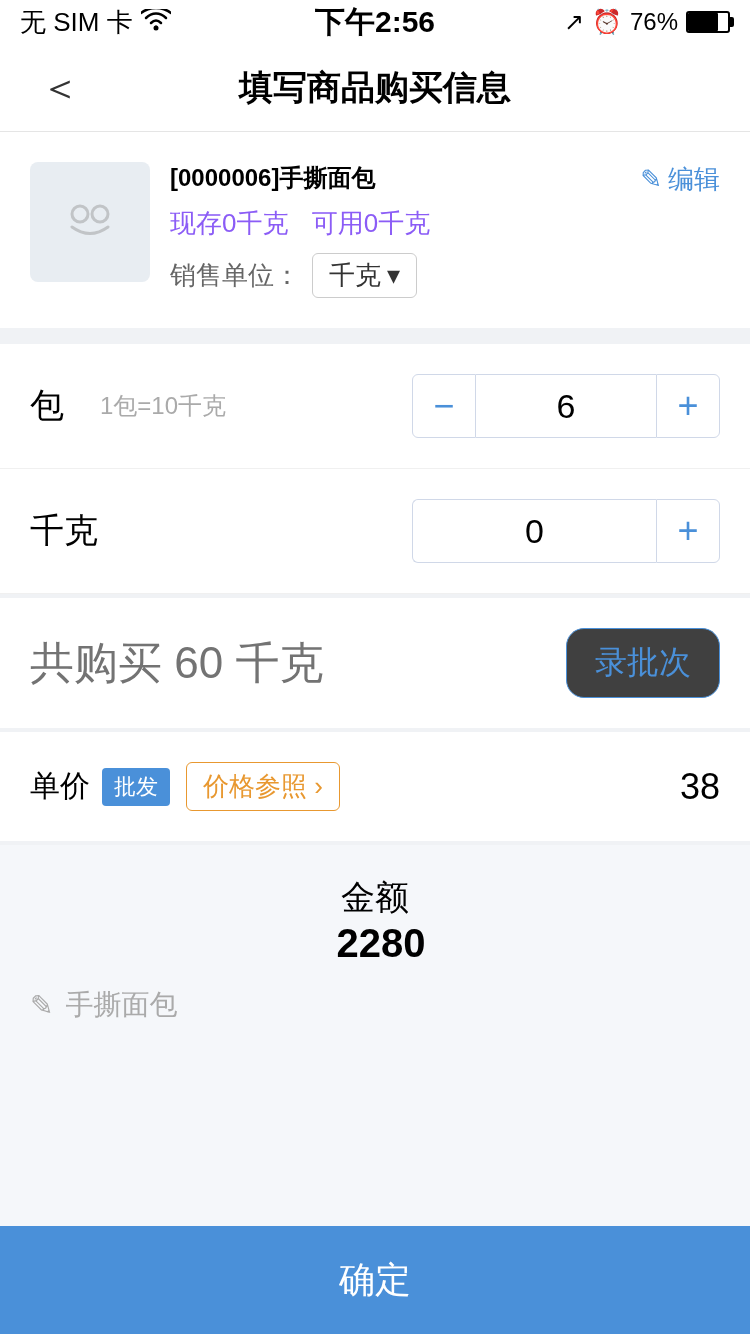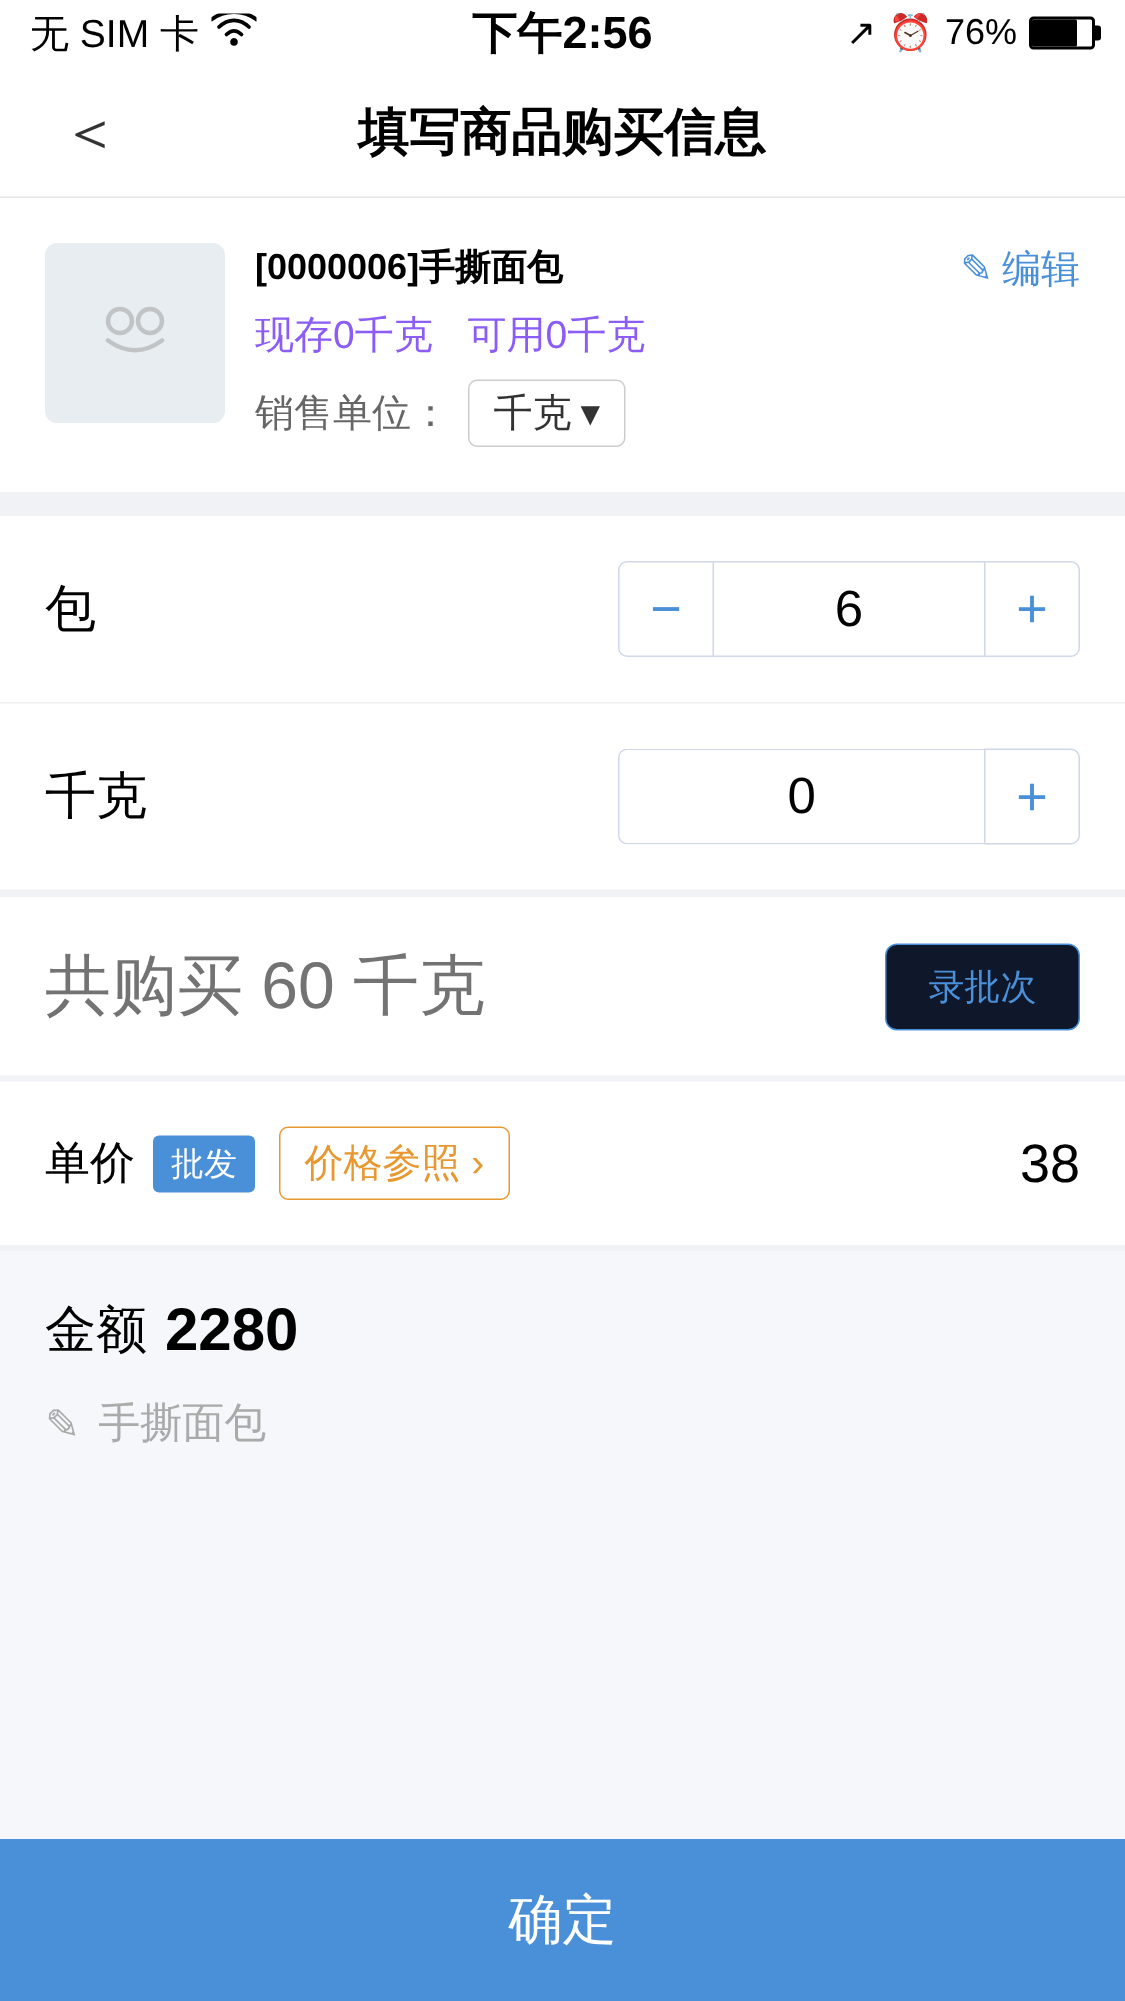--- a/index.html
+++ b/index.html
@@ -238,25 +238,25 @@
       padding: 30px 30px;
       margin-bottom: 4px;
     }
     .summary-text {
       font-size: 44px;
       color: #737373;
       flex: 1;
     }
     .batch-btn {
       border: 1px solid #4a90d9;
-      border-radius: 8px;
+      border-radius: 18px;
       padding: 12px 28px;
-      font-size: 24px;
+      font-size: 32px;
       color: #4a90d9;
-      background: #0f172a;
+      background: #404040;
       cursor: pointer;
     }
 
     
     .price-section {
       background: #fff;
       padding: 30px;
       margin-bottom: 4px;
       display: flex;
       align-items: center;
@@ -296,20 +296,21 @@
     
     .amount-section {
       background: #f5f7fa;
       padding: 30px;
       flex: 1;
     }
     .amount-row {
       display: flex;
       align-items: center;
       margin-bottom: 20px;
+      flex-direction: column;
     }
     .amount-label {
       font-size: 34px;
       color: #000;
     }
     .amount-value {
       font-size: 40px;
       color: #000;
       font-weight: 700;
       margin-left: 12px;
@@ -404,20 +405,21 @@
     </div>
   </div>
 </div>
 
 <div class="quantity-section">
 
   <div class="quantity-row">
     <div class="quantity-label">
       <span>包</span>
     </div>
+    <div class="quantity-hint">1包=10千克</div>
     <div class="quantity-controls">
       <div class="qty-btn minus">−</div>
       <input class="qty-input" type="text" value="6" style="">
       <div class="qty-btn plus">+</div>
     </div>
   </div>
 
   <div class="quantity-row">
     <div class="quantity-label">千克</div>
     <div class="quantity-controls">

